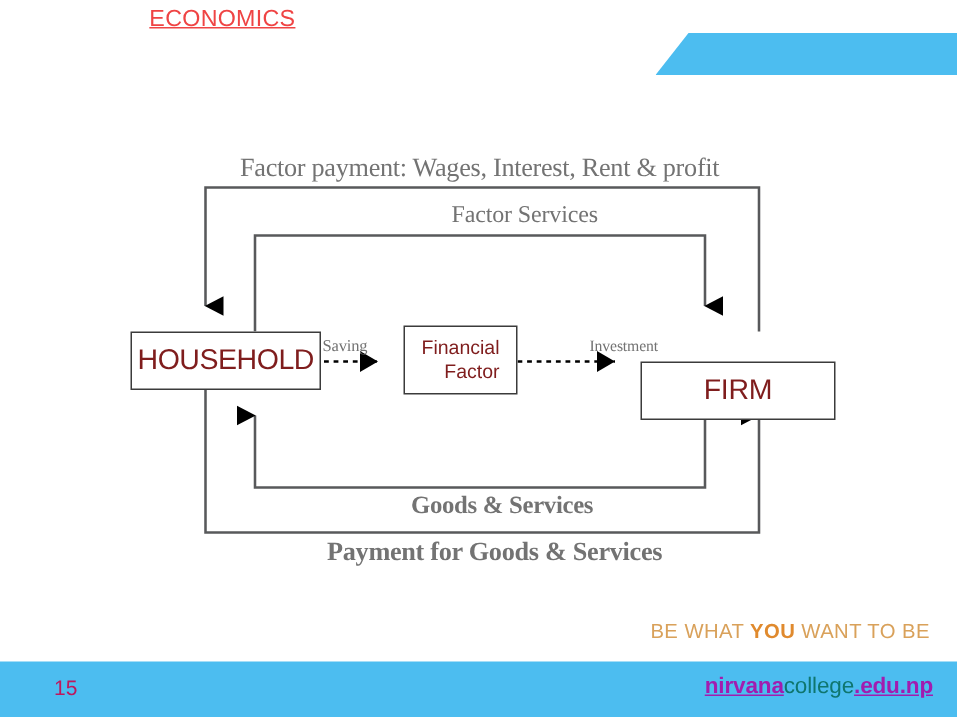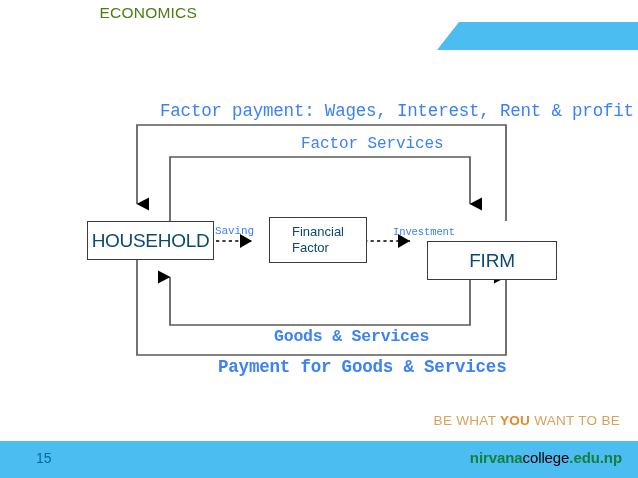--- a/index.html
+++ b/index.html
@@ -36,43 +36,44 @@
     font-size: 15.5px;
     letter-spacing: 0.2px;
     white-space: nowrap;
     color: #cfe9f8;
   }
   #header-title .strong {
     color: #ffffff;
     font-weight: bold;
   }
   #header-title .light {
-    color: #4d7c0f;
+    color: #ef4444;
     font-weight: normal;
+    text-decoration: underline;
   }
 
   
   #diagram {
     position: absolute;
     left: 0;
     top: 0;
     width: 638px;
     height: 478px;
   }
   #diagram svg {
     position: absolute;
     left: 0;
     top: 0;
   }
 
   .dlabel {
     position: absolute;
-    color: #3b82f6;
-    white-space: nowrap;
-    font-family: Liberation Mono, monospace;
+    color: #737373;
+    white-space: nowrap;
+    font-family: Liberation Serif, serif;
   }
 
   
   #lbl-factor-payment {
     left: 160px;
     top: 101px;
     font-size: 17.5px;
     letter-spacing: -0.2px;
   }
   #lbl-factor-services {
@@ -114,35 +115,35 @@
 
   
   .ebox {
     position: absolute;
     box-sizing: border-box;
     background: #ffffff;
     border: 1.6px solid #3b3b3b;
     display: flex;
     align-items: center;
     justify-content: center;
-    text-align: left;
-    color: #0c4a6e;
+    text-align: right;
+    color: #7f1d1d;
   }
   #box-household {
     left: 87px;
     top: 221px;
     width: 127px;
     height: 39px;
     font-size: 19px;
     letter-spacing: -0.3px;
   }
   #box-financial-market {
     left: 269px;
     top: 217px;
-    width: 98px;
+    width: 76px;
     height: 46px;
     font-size: 13px;
     line-height: 1.25;
   }
   #box-firm {
     left: 427px;
     top: 221px;
     width: 130px;
     height: 39px;
     font-size: 19px;
@@ -170,33 +171,33 @@
     top: 441px;
     width: 638px;
     height: 37px;
     background: #4cbdf0;
   }
   #page-number {
     position: absolute;
     left: 36px;
     top: 450px;
     font-size: 14px;
-    color: #0369a1;
+    color: #be185d;
   }
   #footer-url {
     position: absolute;
     right: 16px;
     top: 449px;
     font-size: 15px;
     color: #ddf1fc;
     white-space: nowrap;
     letter-spacing: -0.1px;
   }
-  #footer-url .b { color: #15803d; font-weight: bold; }
-  #footer-url .m { color: #000000; font-weight: normal; }
+  #footer-url .b { color: #a21caf; font-weight: bold; text-decoration: underline; }
+  #footer-url .m { color: #0f766e; font-weight: normal; }
 </style>
 </head>
 <body>
 
 <div id="slide">
 
   <div id="header-banner"></div>
   <div id="header-title"><span class="strong">MACRO</span><span class="light">ECONOMICS</span></div>
 
   <div id="diagram">

